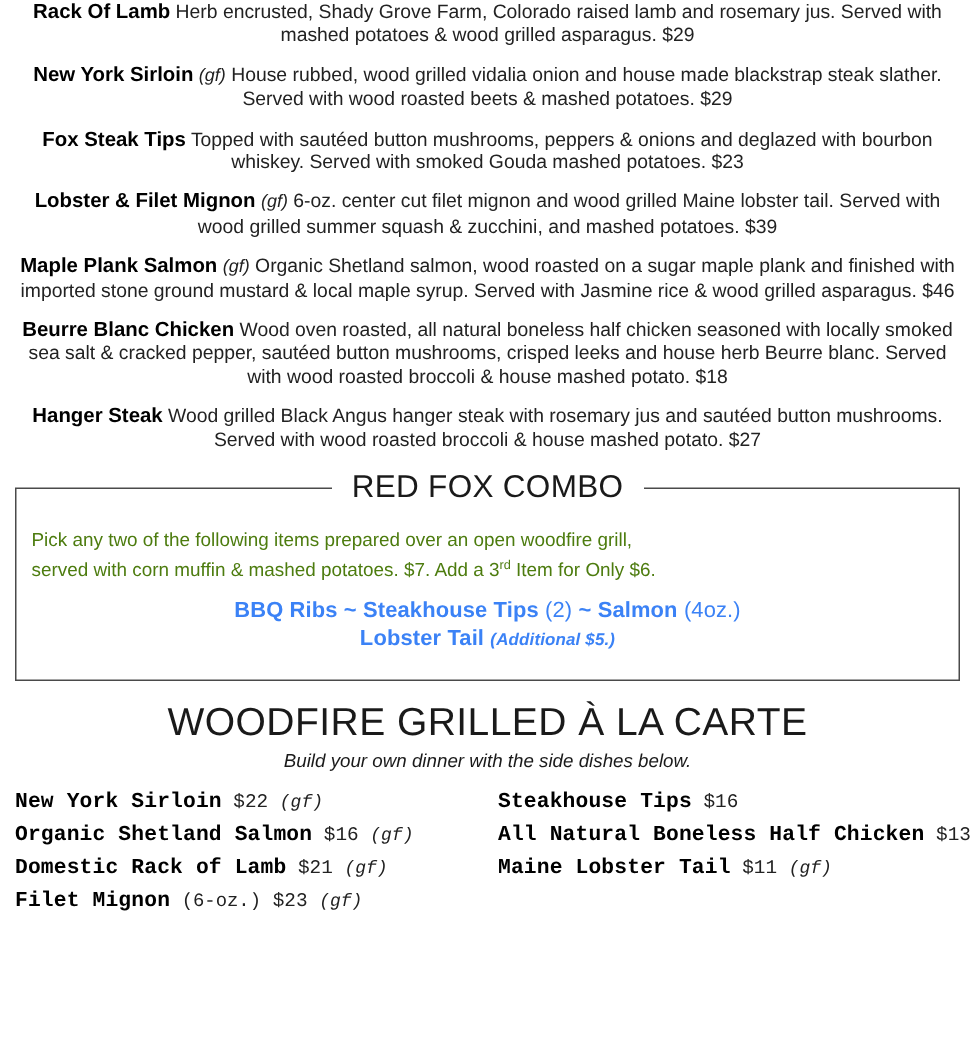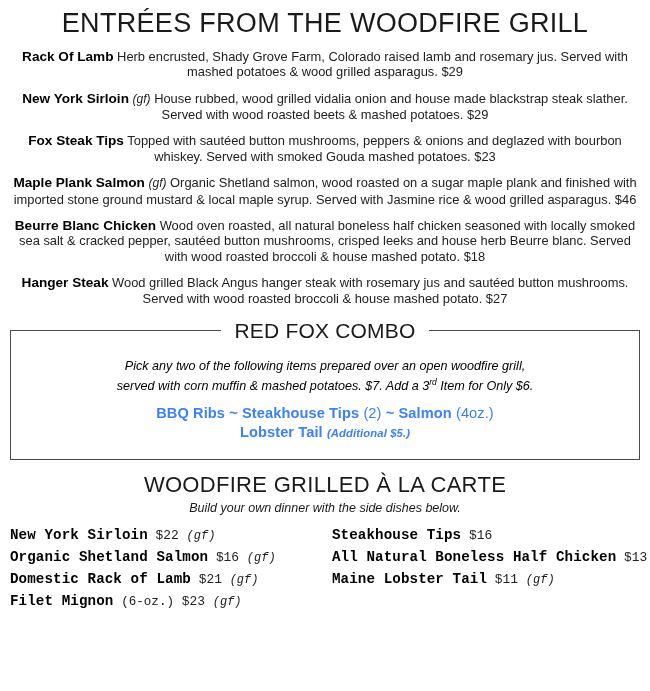--- a/index.html
+++ b/index.html
@@ -29,21 +29,21 @@
     font-weight: 400;
     letter-spacing: 0.3px;
     line-height: 1.1;
     color: #1a1a1a;
     margin: 0;
     padding: 9px 0 10px 0;
     white-space: nowrap;
   }
   .section-title.alacarte {
     padding: 13px 0 4px 0;
-    font-size: 22px;
+    font-size: 26px;
   }
   .section-sub {
     text-align: center;
     font-style: italic;
     font-size: 12.5px;
     color: #1a1a1a;
     margin: 0 0 10px 0;
   }
 
   
@@ -82,26 +82,25 @@
     margin: 0 auto;
     padding: 0 13px;
     font-size: 21px;
     font-weight: 400;
     letter-spacing: 0.2px;
     text-align: center;
     color: #1a1a1a;
     white-space: nowrap;
   }
   .combo-desc {
-    text-align: center;
-    font-style: italic;
+    text-align: left;
     font-size: 12.6px;
     line-height: 16px;
     margin: 3px 0 10px 0;
-    color: #000000;
+    color: #4d7c0f;
   }
   .combo-desc sup {
     font-size: 8.5px;
     vertical-align: super;
   }
   .combo-line {
     text-align: center;
     font-weight: bold;
     font-size: 14.6px;
     line-height: 19px;
@@ -150,21 +149,20 @@
   .alc-item .gf {
     font-style: italic;
     font-size: 12px;
   }
 </style>
 </head>
 <body>
 
 <div class="page">
 
-  <h1 class="section-title">ENTRÉES FROM THE WOODFIRE GRILL</h1>
 
   <div>
 
     <p class="entree">
       <span class="name">Rack Of Lamb</span>
       <span class="desc">Herb encrusted, Shady Grove Farm, Colorado raised lamb and rosemary jus. Served with mashed potatoes &amp; wood grilled asparagus.</span>
       <span class="price">$29</span>
     </p>
 
     <p class="entree">
@@ -173,20 +171,26 @@
       <span class="desc">House rubbed, wood grilled vidalia onion and house made blackstrap steak slather. Served with wood roasted beets &amp; mashed potatoes.</span>
       <span class="price">$29</span>
     </p>
 
     <p class="entree">
       <span class="name">Fox Steak Tips</span>
       <span class="desc">Topped with sautéed button mushrooms, peppers &amp; onions and deglazed with bourbon whiskey. Served with smoked Gouda mashed potatoes.</span>
       <span class="price">$23</span>
     </p>
 
+    <p class="entree">
+      <span class="name">Lobster &amp; Filet Mignon</span>
+      <span class="gf">(gf)</span>
+      <span class="desc">6-oz. center cut filet mignon and wood grilled Maine lobster tail. Served with wood grilled summer squash &amp; zucchini, and mashed potatoes.</span>
+      <span class="price">$39</span>
+    </p>
 
     <p class="entree">
       <span class="name">Maple Plank Salmon</span>
       <span class="gf">(gf)</span>
       <span class="desc">Organic Shetland salmon, wood roasted on a sugar maple plank and finished with imported stone ground mustard &amp; local maple syrup. Served with Jasmine rice &amp; wood grilled asparagus.</span>
       <span class="price">$46</span>
     </p>
 
     <p class="entree">
       <span class="name">Beurre Blanc Chicken</span>

